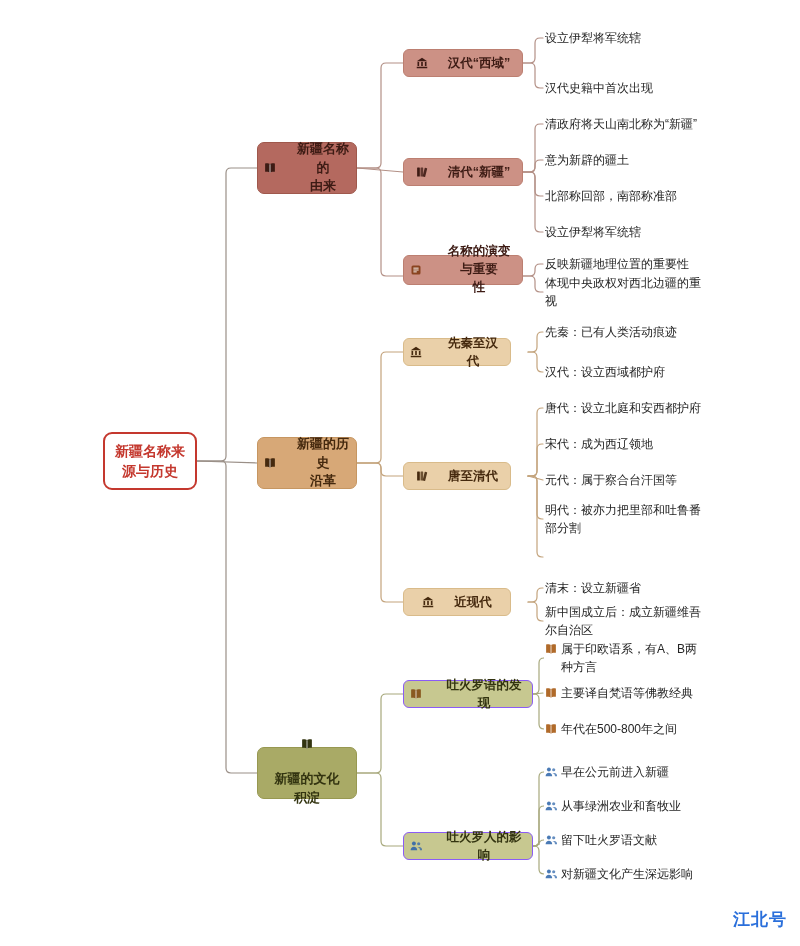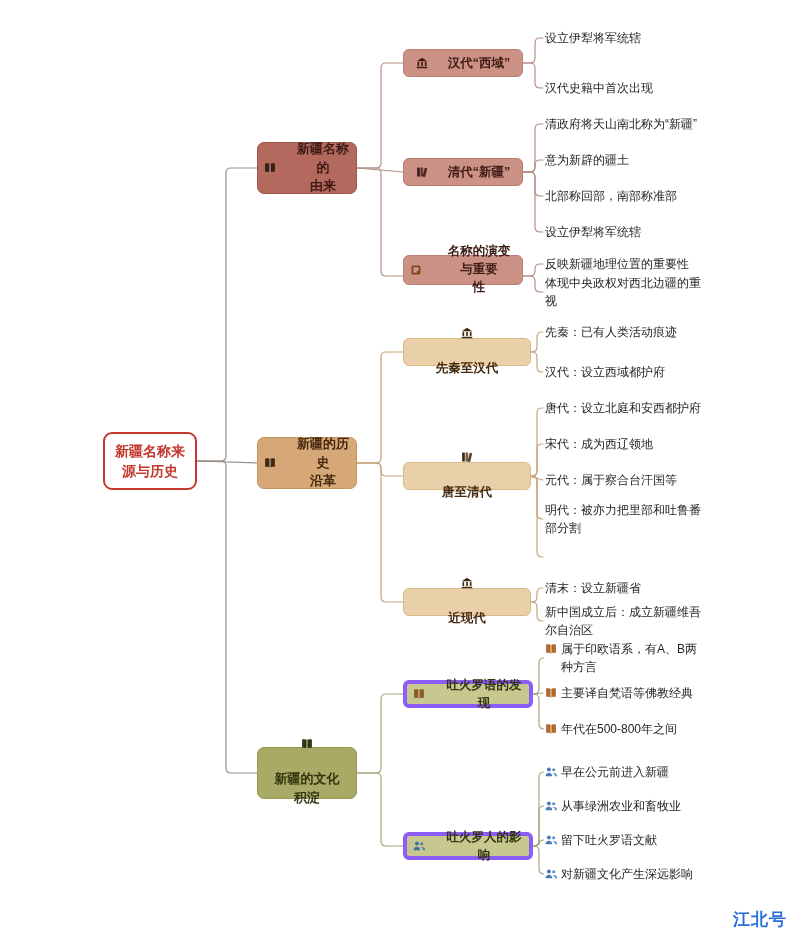--- a/index.html
+++ b/index.html
@@ -13,22 +13,22 @@
   .root{left:103px;top:432px;width:94px;height:58px;border:2px solid #c4382e;color:#c4382e;
         background:#ffffff;font-size:14px;border-radius:9px;}
 
   .branch{width:100px;height:52px;font-size:13px;left:257px;border-radius:7px;}
   .b1{top:142px;background:#b4695f;border:1px solid #9f584c;color:#3d1b14;}
   .b2{top:437px;background:#d7a877;border:1px solid #c69661;color:#45290e;}
   .b3{top:747px;background:#a9aa66;border:1px solid #979851;color:#333410;flex-direction:column;}
 
   .child{height:28px;font-size:12.5px;left:403px;}
   .b1c{background:#cc9185;border:1px solid #bc7f71;color:#3d1b14;width:120px;}
-  .b2c{background:#ead0a9;border:1px solid #d9bb8a;color:#45290e;width:128px;flex-direction:column;}
-  .b3c{background:#c7c890;border:4px solid #8b5cf6;color:#333410;width:130px;}
+  .b2c{background:#ead0a9;border:1px solid #d9bb8a;color:#45290e;width:108px;}
+  .b3c{background:#c7c890;border:1px solid #8b5cf6;color:#333410;width:130px;}
   .b1c1{top:49px;}.b1c2{top:158px;}.b1c3{top:255px;height:30px;font-family:Liberation Mono, monospace;}
   .b2c1{top:338px;}.b2c2{top:462px;}.b2c3{top:588px;}
   .b3c1{top:680px;}.b3c2{top:832px;}
 
   .leaf{position:absolute;left:545px;transform:translateY(-50%);display:flex;align-items:flex-start;
         gap:4px;color:#242424;font-size:12px;line-height:18px;}
   .leaf-text{white-space:pre-line;}
 
   .ic{width:12px;height:12px;flex-shrink:0;}
   .lic{margin-top:3px;}

